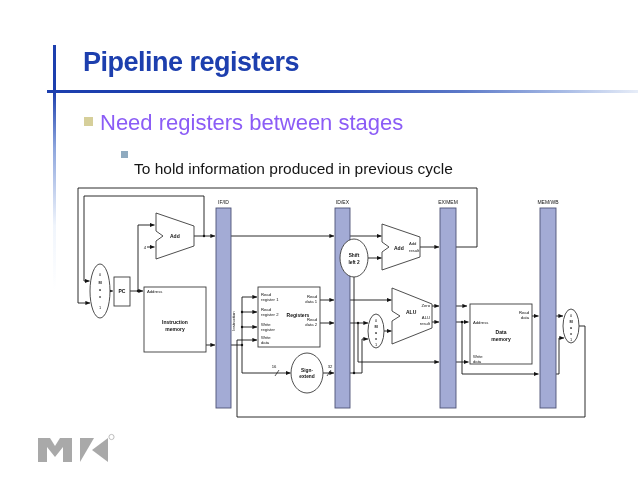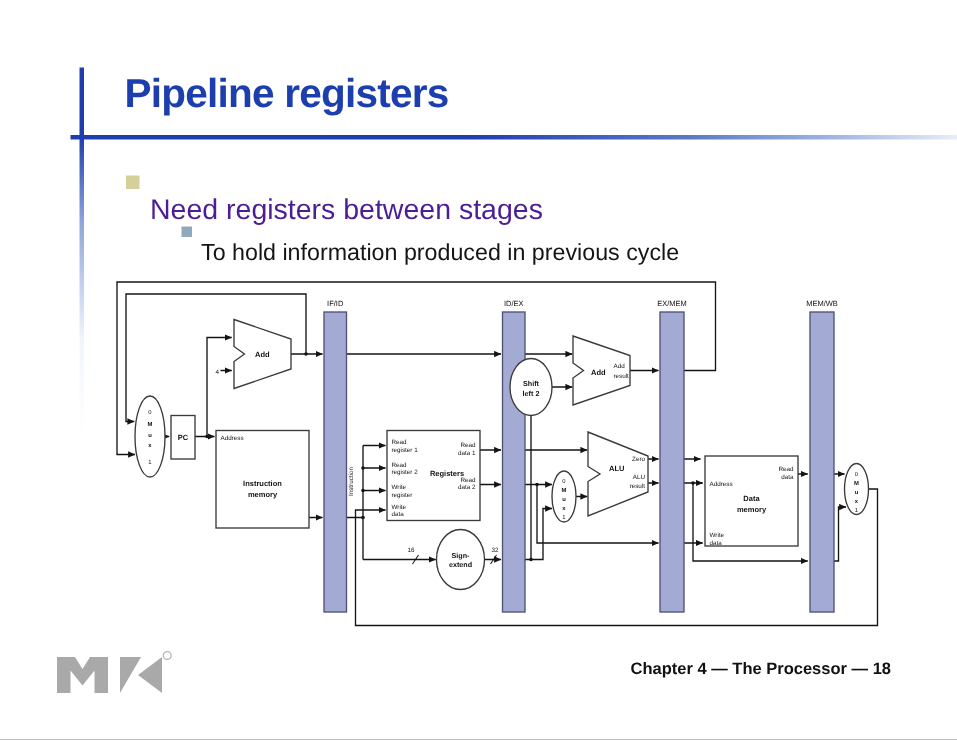--- a/index.html
+++ b/index.html
@@ -3,21 +3,21 @@
 <meta charset="utf-8">
 <style>
   html,body{margin:0;padding:0;background:#888;}
   .slide{position:relative;width:638px;height:493px;background:#ffffff;overflow:hidden;
          font-family:"Liberation Sans",sans-serif;}
   .vline{position:absolute;left:53px;top:45px;width:3px;height:258px;
          background:linear-gradient(to bottom,#1d3fae 0%,#1d3fae 18%,#8ea6dd 40%,rgba(230,238,250,0.6) 70%,rgba(255,255,255,0) 95%);}
   .hrule{position:absolute;left:47px;top:90px;width:591px;height:3px;
          background:linear-gradient(to right,#1d3fae 0%,#1d3fae 45%,#5c79c8 70%,#aabde6 88%,#e7edf8 100%);}
   .title{position:absolute;left:83px;top:47px;font-size:27px;font-weight:bold;color:#1d3fae;letter-spacing:-0.5px;}
-  .b1{position:absolute;left:100px;top:110px;font-size:19px;color:#4c1d95;margin-top:20px;}
+  .b1{position:absolute;left:100px;top:110px;font-size:22px;color:#8b5cf6;}
   .b1sq{position:absolute;left:84px;top:117px;width:9px;height:9px;background:#d6cf9a;}
   .b2{position:absolute;left:134px;top:160px;font-size:15.5px;color:#151515;}
   .b2sq{position:absolute;left:121px;top:151px;width:7px;height:7px;background:#8faabf;}
   .footer{position:absolute;right:44px;top:440px;font-size:11px;font-weight:bold;color:#111;}
   .diagram{position:absolute;left:58px;top:186px;}
   .logo{position:absolute;left:36px;top:430px;}
   svg text{font-family:"Liberation Sans",sans-serif;fill:#111;}
   .lbl{font-size:4.2px;}
   .lblb{font-size:4.8px;font-weight:bold;}
   .comp{font-size:5px;font-weight:bold;}
@@ -248,15 +248,14 @@
 
   <svg class="logo" width="82" height="40" viewBox="0 0 82 40">
     <g fill="#a9a9a9">
       <polygon points="2,32 2,8 14,8 19,16 24,8 36,8 36,32 27,32 27,17 19,27 11,17 11,32"></polygon>
       <polygon points="44,8 58,8 44,32"></polygon>
       <polygon points="72,8 72,32 56,20"></polygon>
       <circle cx="75.5" cy="7" r="2.6" fill="none" stroke="#b5b5b5" stroke-width="0.9"></circle>
     </g>
   </svg>
 
-  <div class="footer">Chapter 4 — The Processor — 18</div>
 
 </div>
 
 </body></html>

